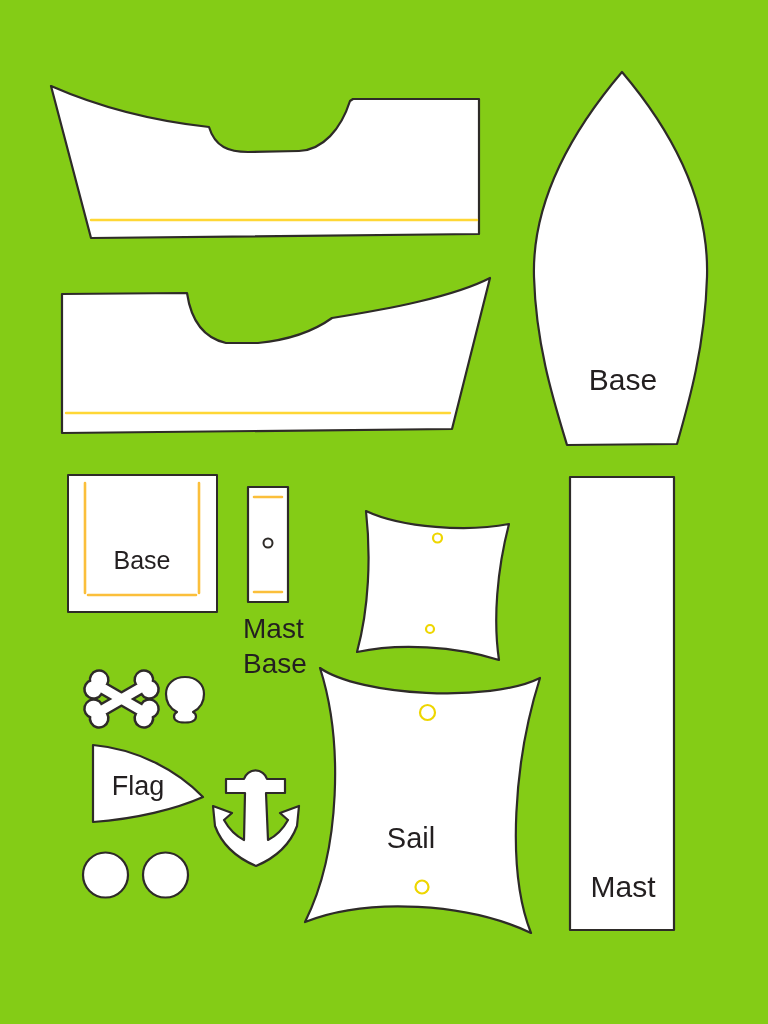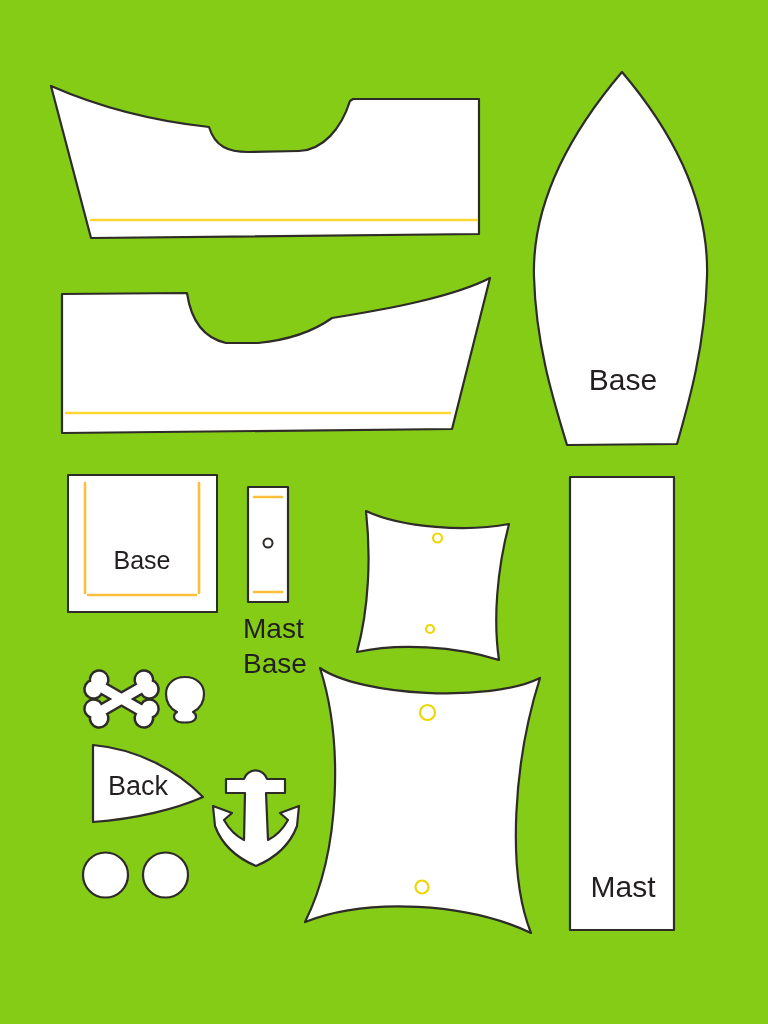--- a/index.html
+++ b/index.html
@@ -109,15 +109,16 @@
 
     <rect class="shape" x="570" y="477" width="104" height="453"></rect>
   </svg>
 
   <div class="label center lbl-base">Base</div>
   <div class="label center lbl-back">Base</div>
   <div class="label lbl-mastbase">
     <span>Mast</span>
     <span>Base</span>
   </div>
-  <div class="label center lbl-flag">Back</div>
+  <div class="label center lbl-flag">Flag</div>
+  <div class="label center lbl-sail">Sail</div>
   <div class="label center lbl-mast">Mast</div>
 </div>
 
 </body></html>

